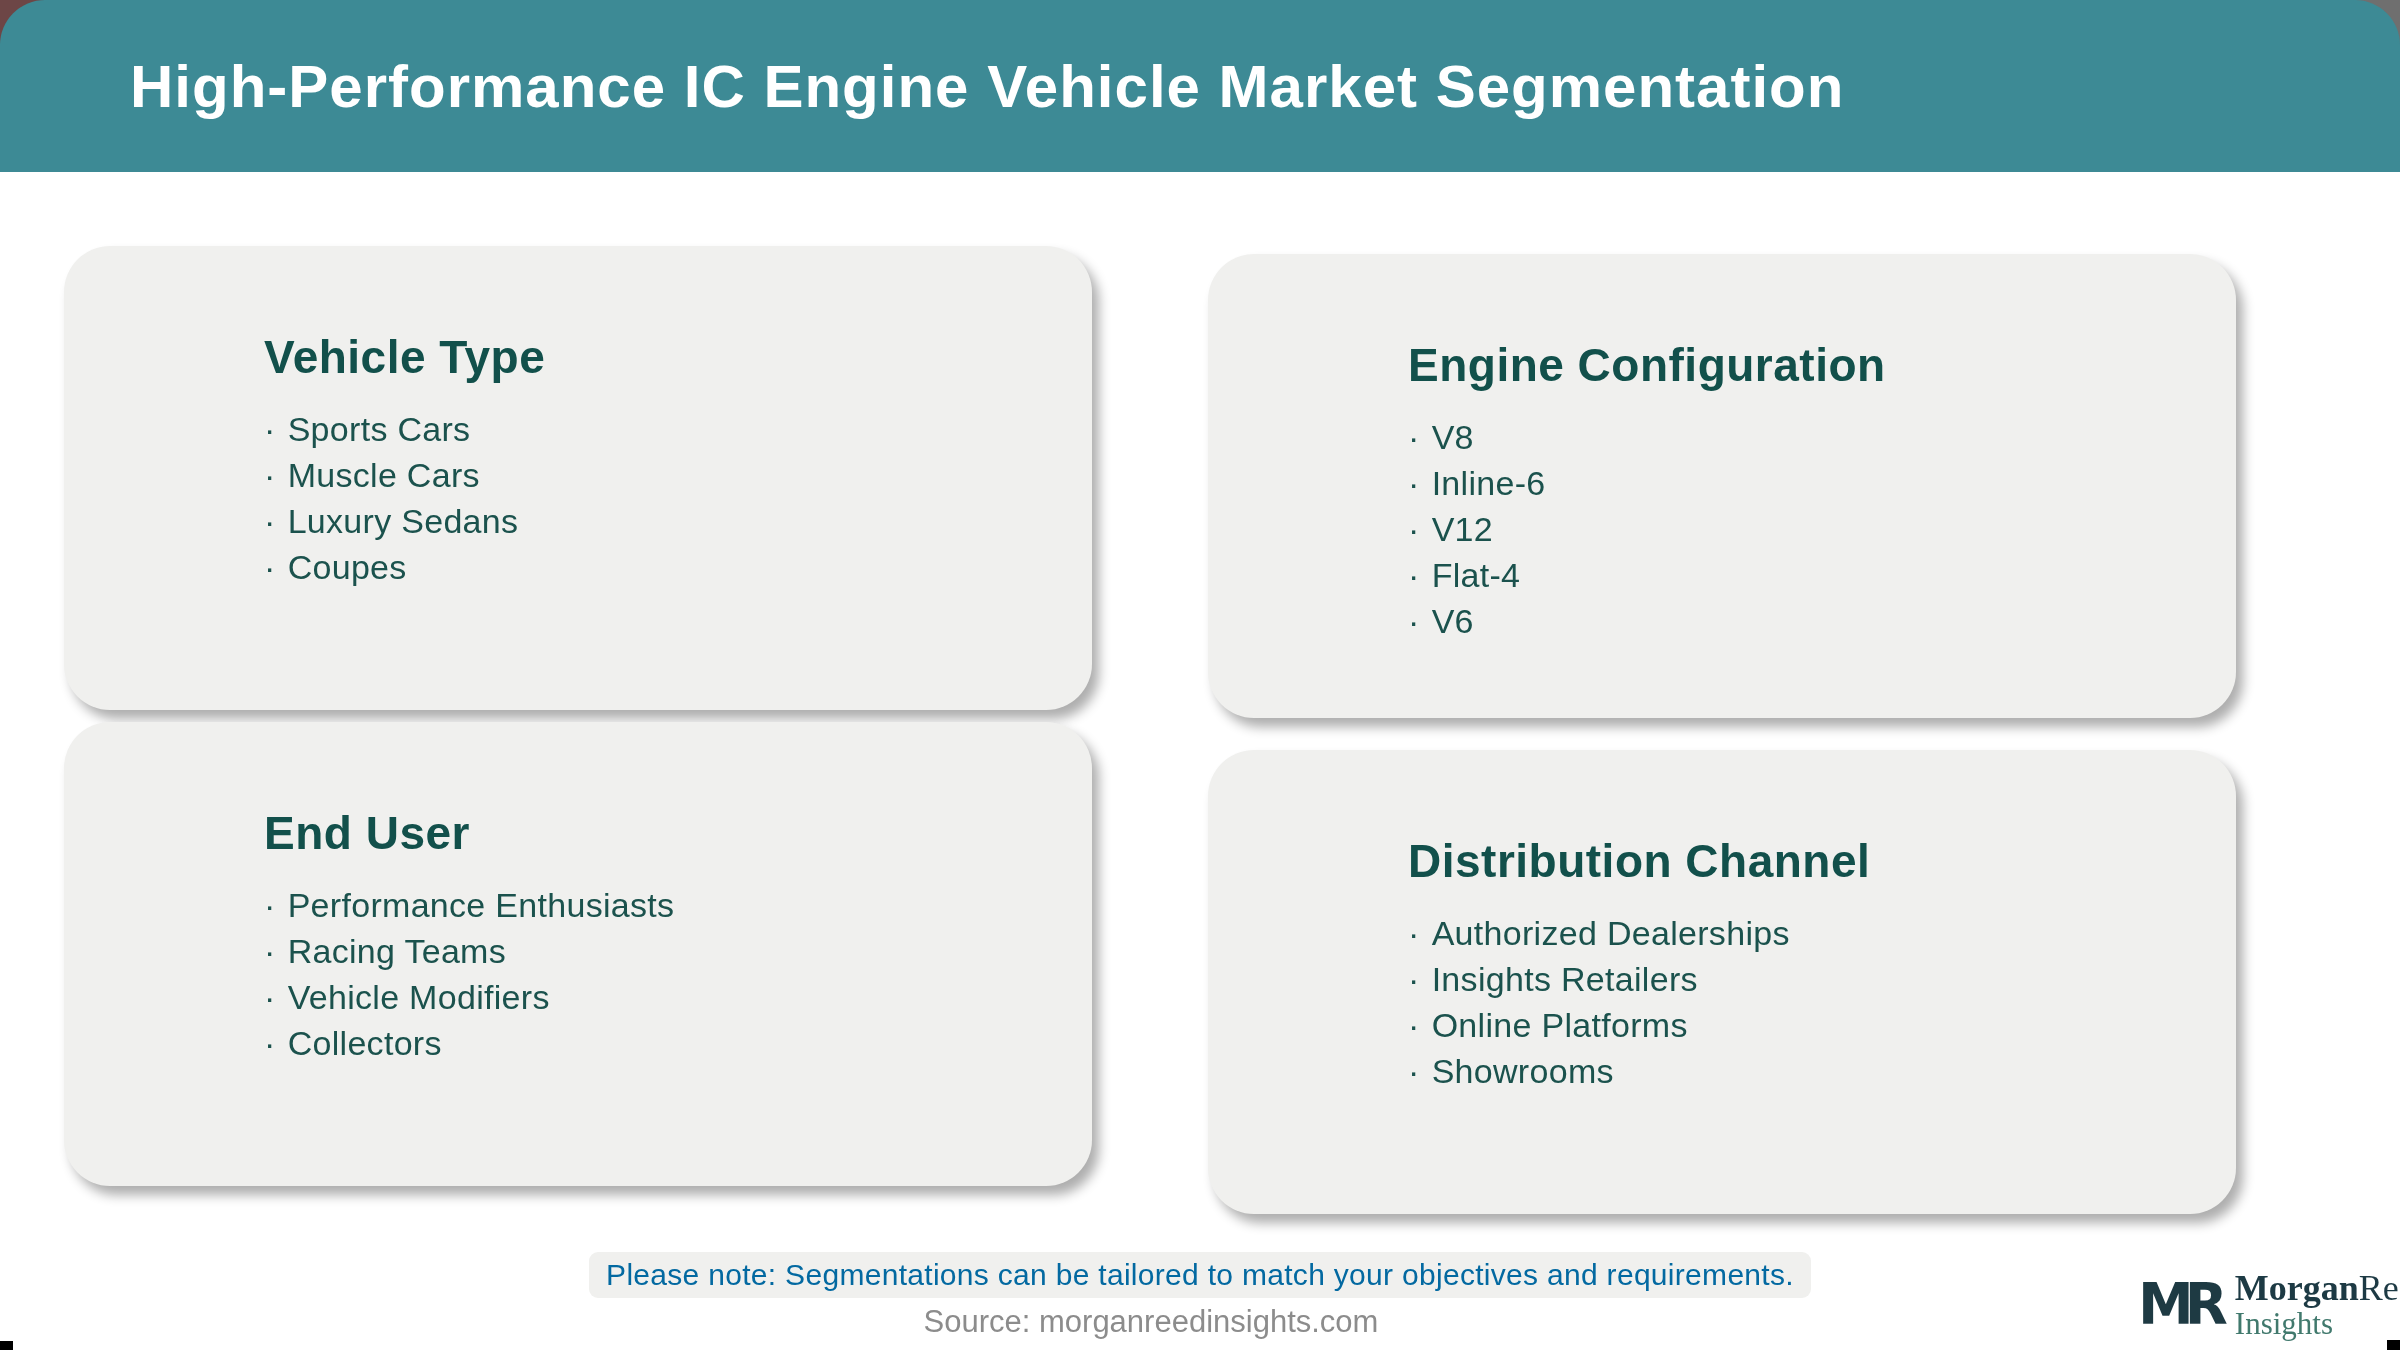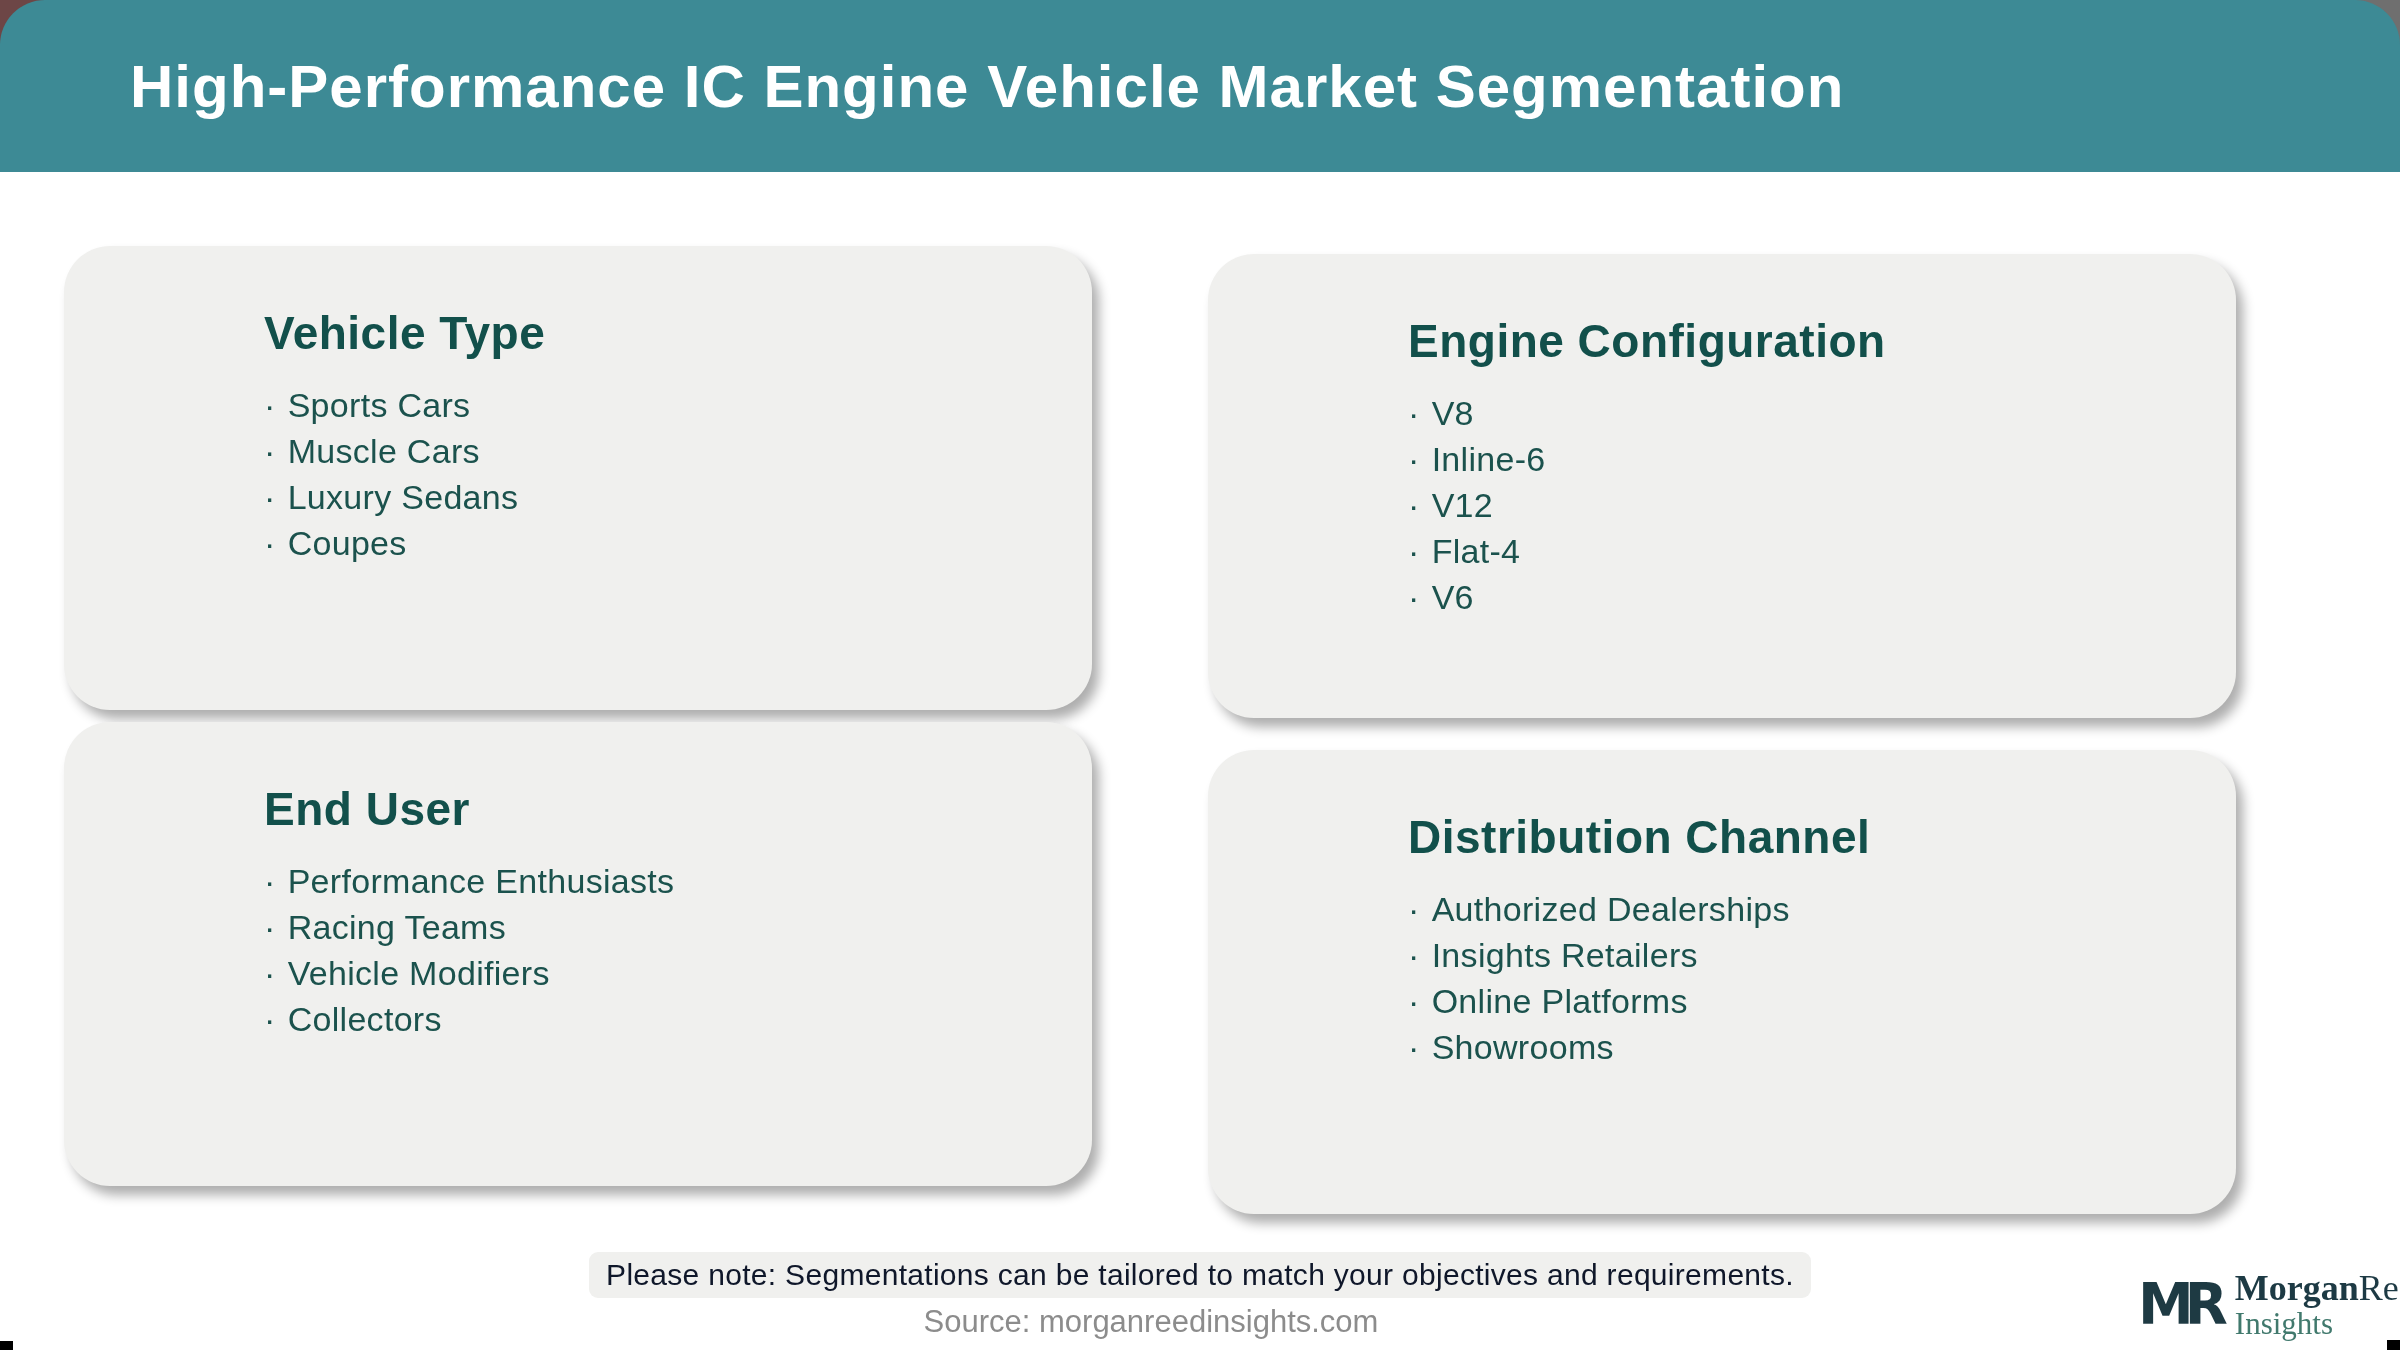--- a/index.html
+++ b/index.html
@@ -36,21 +36,21 @@
   }
 
   
   .card {
     position: absolute;
     width: 1028px;
     height: 464px;
     background: #f0f0ee;
     border-radius: 46px;
     box-shadow: 7px 9px 12px rgba(0,0,0,0.32);
-    padding: 60px 60px 0 200px;
+    padding: 84px 60px 0 200px;
     z-index: 1;
   }
   .card-tl { left: 64px;   top: 246px; }
   .card-tr { left: 1208px; top: 254px; }
   .card-bl { left: 64px;   top: 722px; }
   .card-br { left: 1208px; top: 750px; }
 
   .card-title {
     color: #12504b;
     font-size: 46px;
@@ -78,21 +78,21 @@
     left: 589px; top: 1252px;
     width: 1222px; height: 46px;
     background: #f0f0ee;
     border-radius: 9px;
     display: flex;
     align-items: center;
     justify-content: center;
     z-index: 1;
   }
   .note-text {
-    color: #0f172a;
+    color: #0369a1;
     font-size: 30px;
     letter-spacing: 0.3px;
   }
 
   .source-line {
     position: absolute;
     left: 1px; top: 1304px;
     width: 2300px;
     text-align: center;
     color: #8c8c8c;

